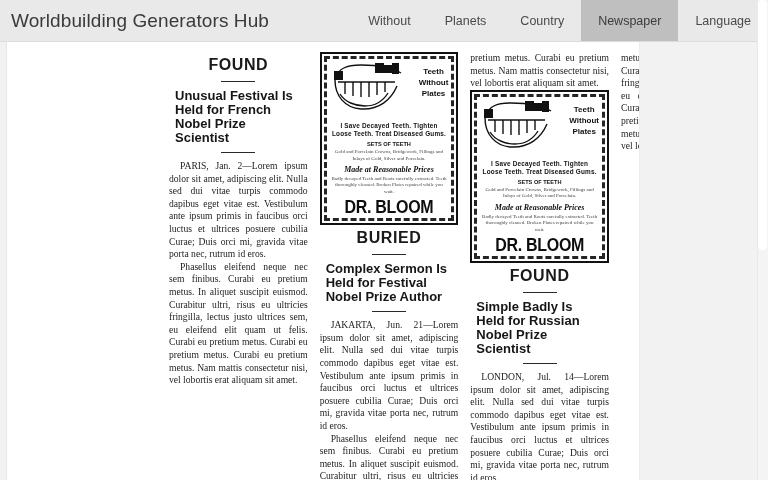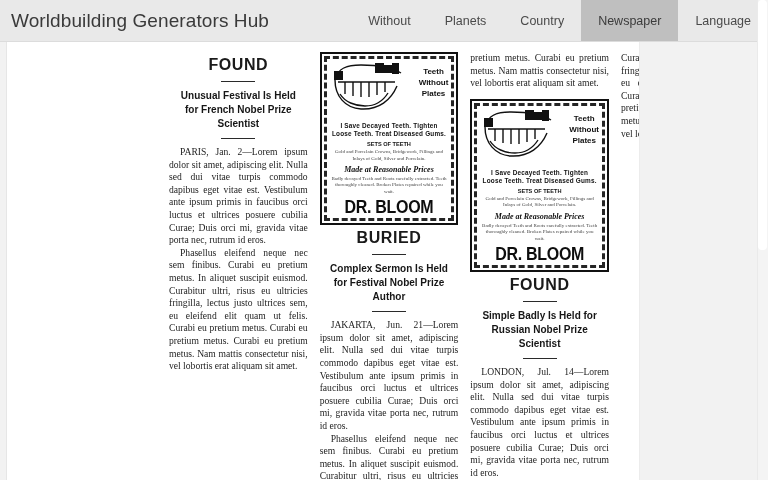--- a/index.html
+++ b/index.html
@@ -103,42 +103,40 @@
   .rule {
     width: 34px;
     height: 1px;
     background: #2a2a2a;
     margin: 7px auto 7px auto;
     border: 0;
   }
   .subhead {
     font-family: "Liberation Sans", sans-serif;
     font-weight: bold;
-    font-size: 10px;
+    font-size: 13px;
     line-height: 14px;
-    text-align: center;
     color: #161616;
     margin: 6px;
     break-after: avoid;
   }
   .body-text {
     font-family: "Liberation Serif", serif;
     font-size: 9.6px;
     line-height: 12.6px;
     text-align: justify;
     color: #1d1d1d;
     margin: 0;
     text-indent: 11px;
     hyphens: auto;
   }
   .body-text + .body-text { margin-top: 0; }
 
   
   .ad {
-    margin-top: 9px;
     width: 100%;
     background: #fde047;
     break-inside: avoid-column;
   }
   .ad-frame {
     position: relative;
     border: 2px solid #111;
     padding: 3px;
     background: #fff;
   }

